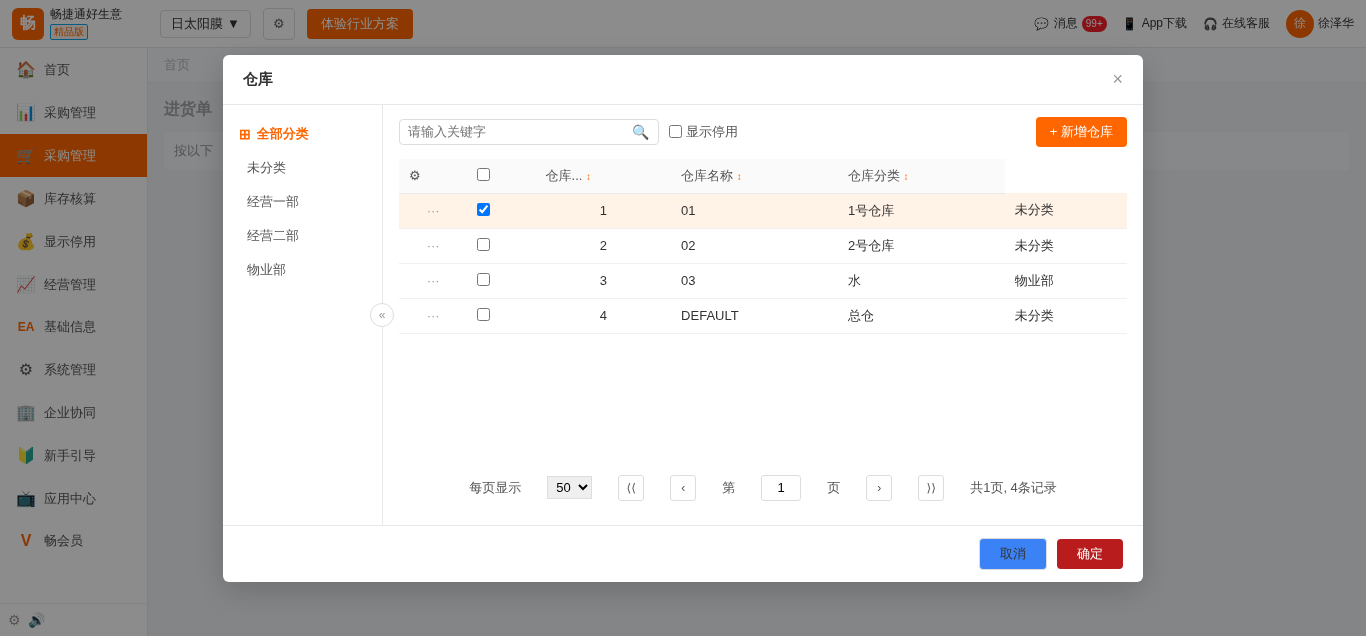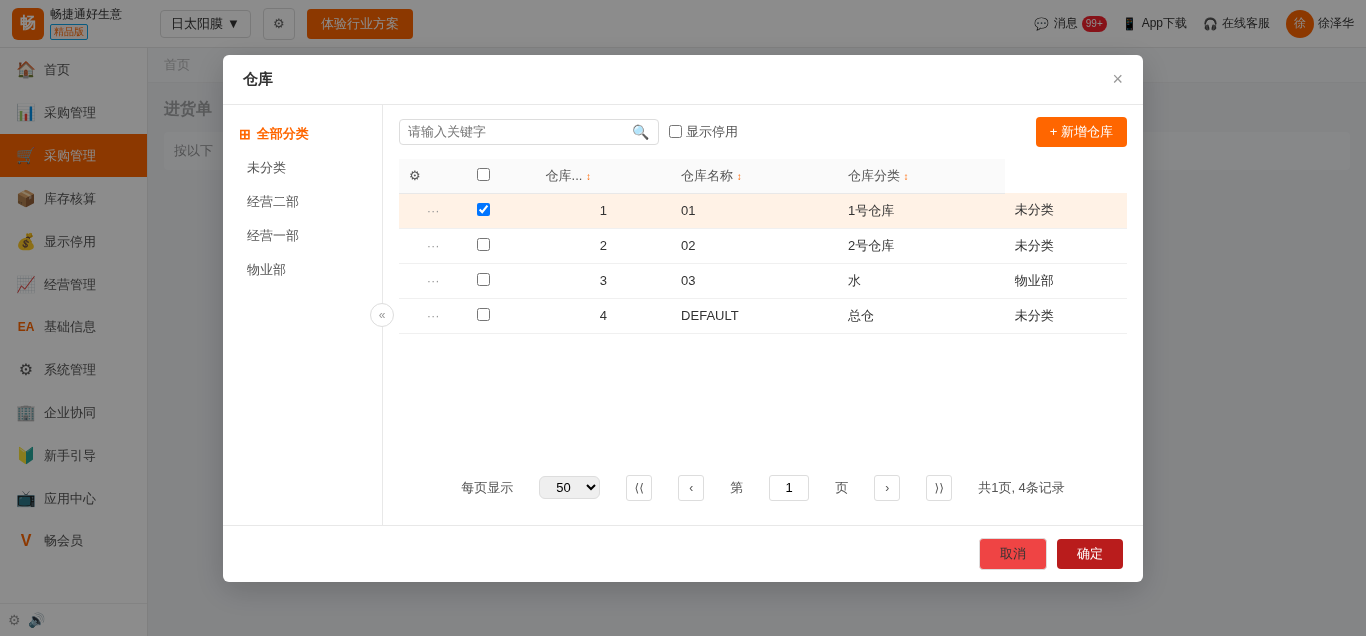--- a/index.html
+++ b/index.html
@@ -195,30 +195,30 @@
     .page-btn {
       width: 26px; height: 26px; border: 1px solid #ddd; border-radius: 3px;
       display: flex; align-items: center; justify-content: center;
       cursor: pointer; color: #555; background: white; font-size: 12px;
     }
     .page-input {
       width: 40px; height: 26px; border: 1px solid #ddd; border-radius: 3px;
       text-align: center; font-size: 13px;
     }
     .per-page-select {
-      border: 1px solid #ddd; border-radius: 6px; padding: 2px 12px; font-size: 13px;
+      border: 1px solid #ddd; border-radius: 0; padding: 2px 4px; font-size: 13px;
     }
 
     
     .dialog-footer {
       padding: 12px 20px; border-top: 1px solid #e8e8e8;
       display: flex; align-items: center; justify-content: flex-end; gap: 10px;
     }
     .btn-cancel {
-      border: 1px solid #ddd; background: #ef4444; border-radius: 4px;
+      border: 1px solid #ddd; background: #3b82f6; border-radius: 4px;
       padding: 6px 20px; cursor: pointer; font-size: 13px; color: #333;
     }
     .btn-confirm {
       background: #b91c1c; color: white; border: none; border-radius: 4px;
       padding: 6px 20px; cursor: pointer; font-size: 13px;
     }
 
     
     .bg-page { opacity: 0.4; pointer-events: none; }
   </style>
@@ -347,22 +347,22 @@
     </div>
 
     <div class="dialog-body">
 
       <div class="category-panel">
         <div class="category-header">
           <span class="category-grid-icon">⊞</span>
           <span>全部分类</span>
         </div>
         <div class="category-item">未分类</div>
+        <div class="category-item">经营一部</div>
         <div class="category-item">经营二部</div>
-        <div class="category-item">经营一部</div>
         <div class="category-item">物业部</div>
         <div class="collapse-btn">«</div>
       </div>
 
       <div class="table-panel">
 
         <div class="table-toolbar">
           <div class="search-box">
             <input type="text" placeholder="请输入关键字" style="">
             <span class="search-icon">🔍</span>

